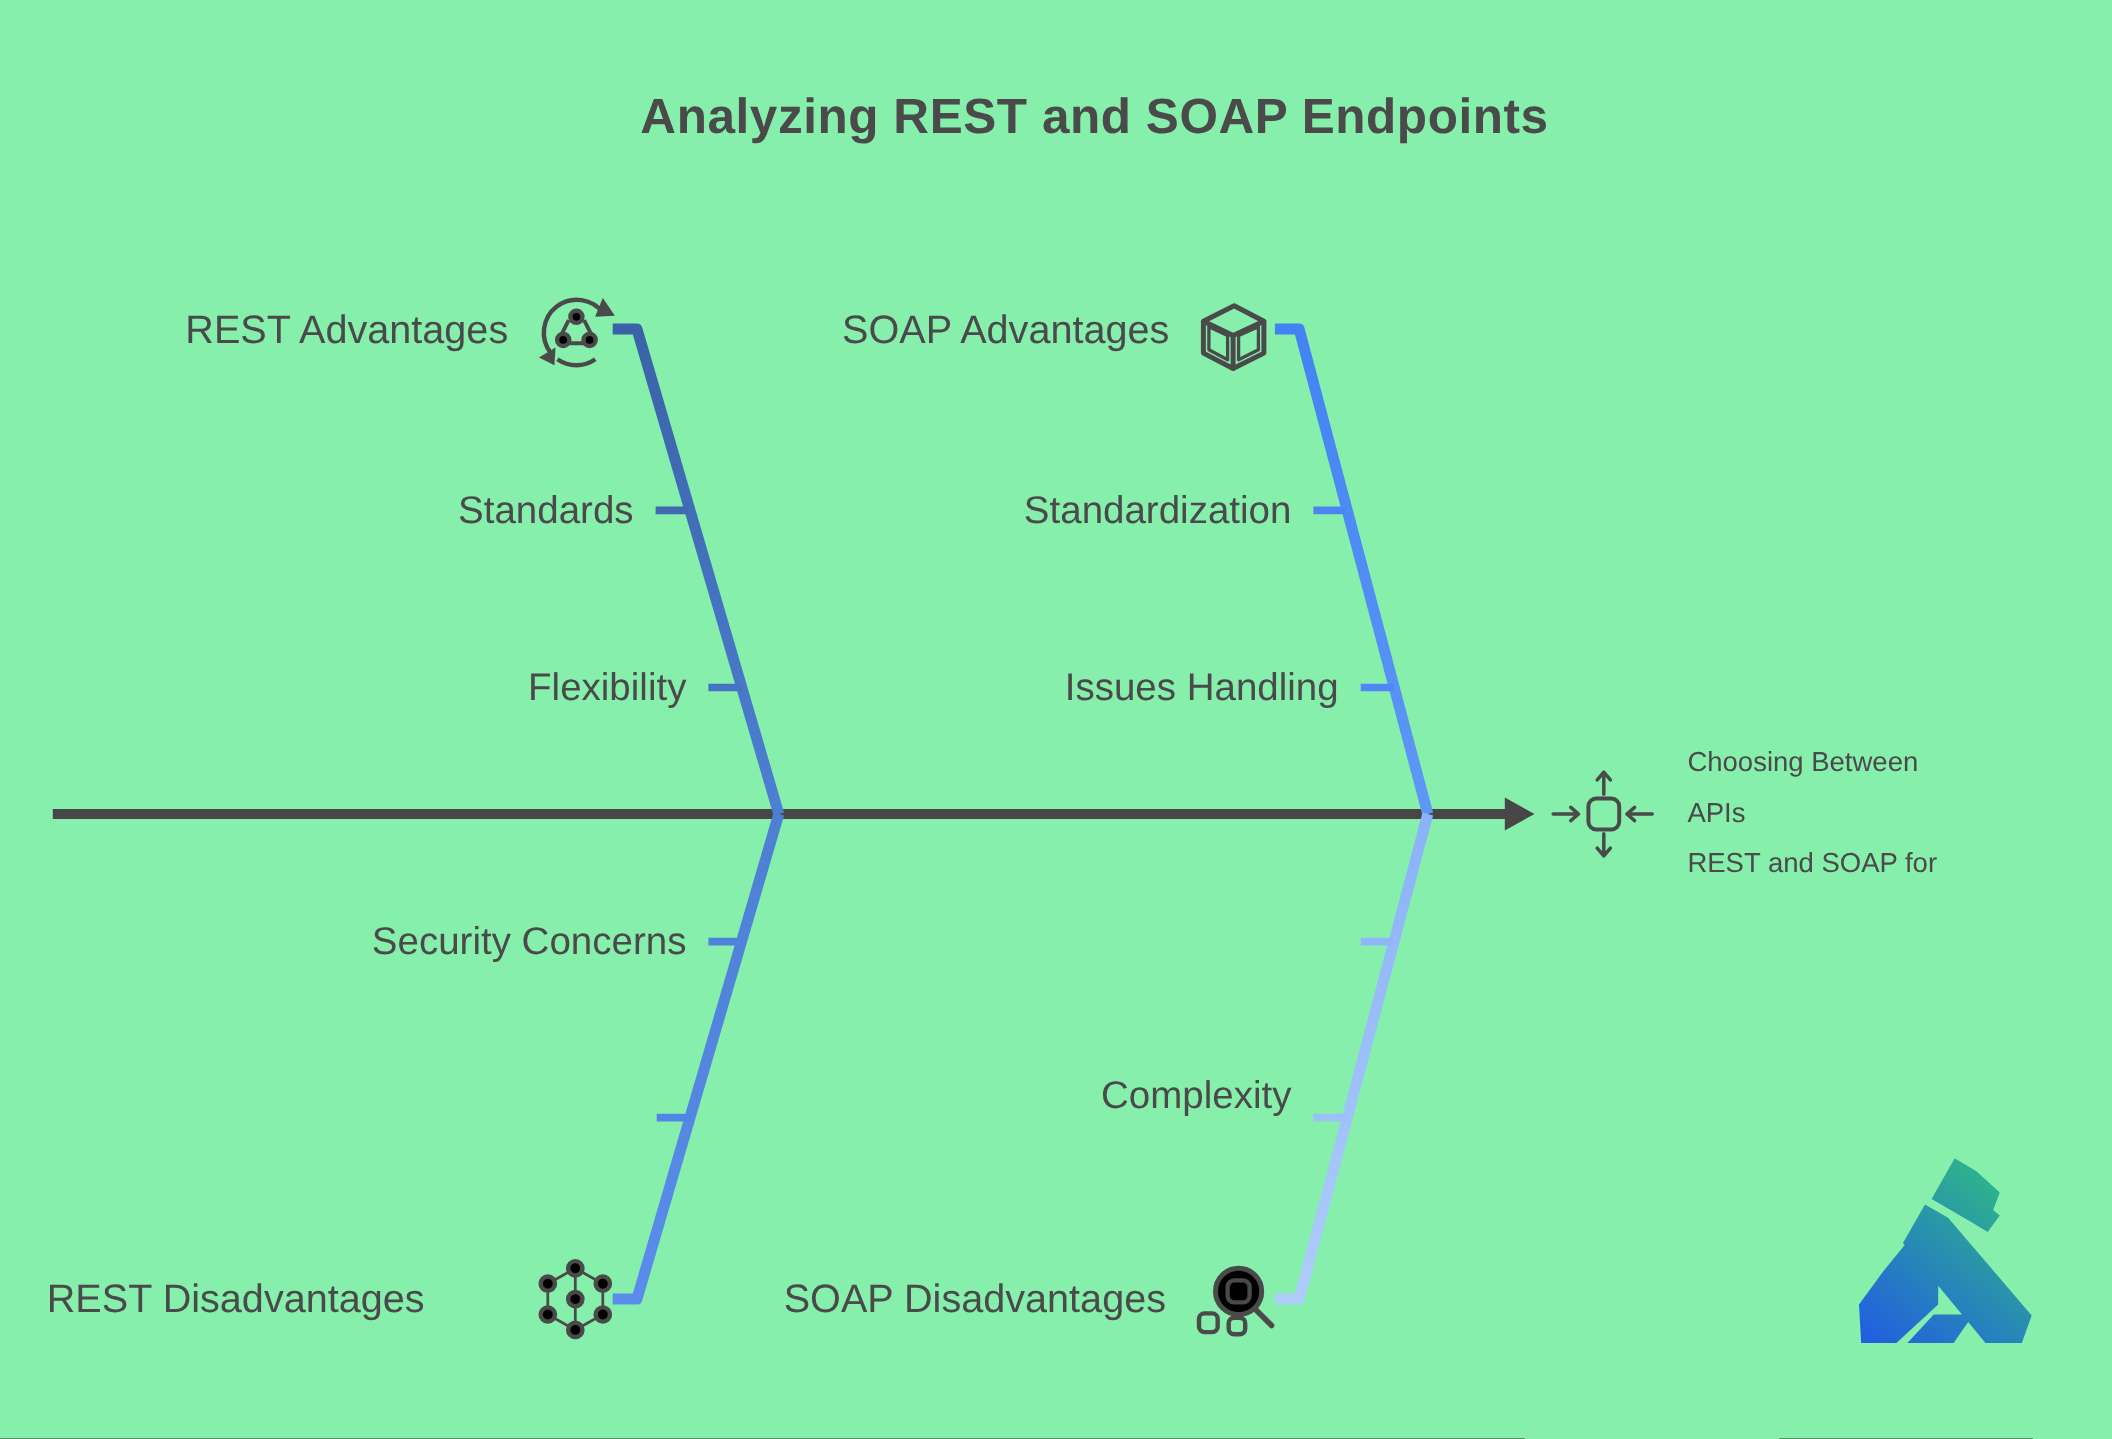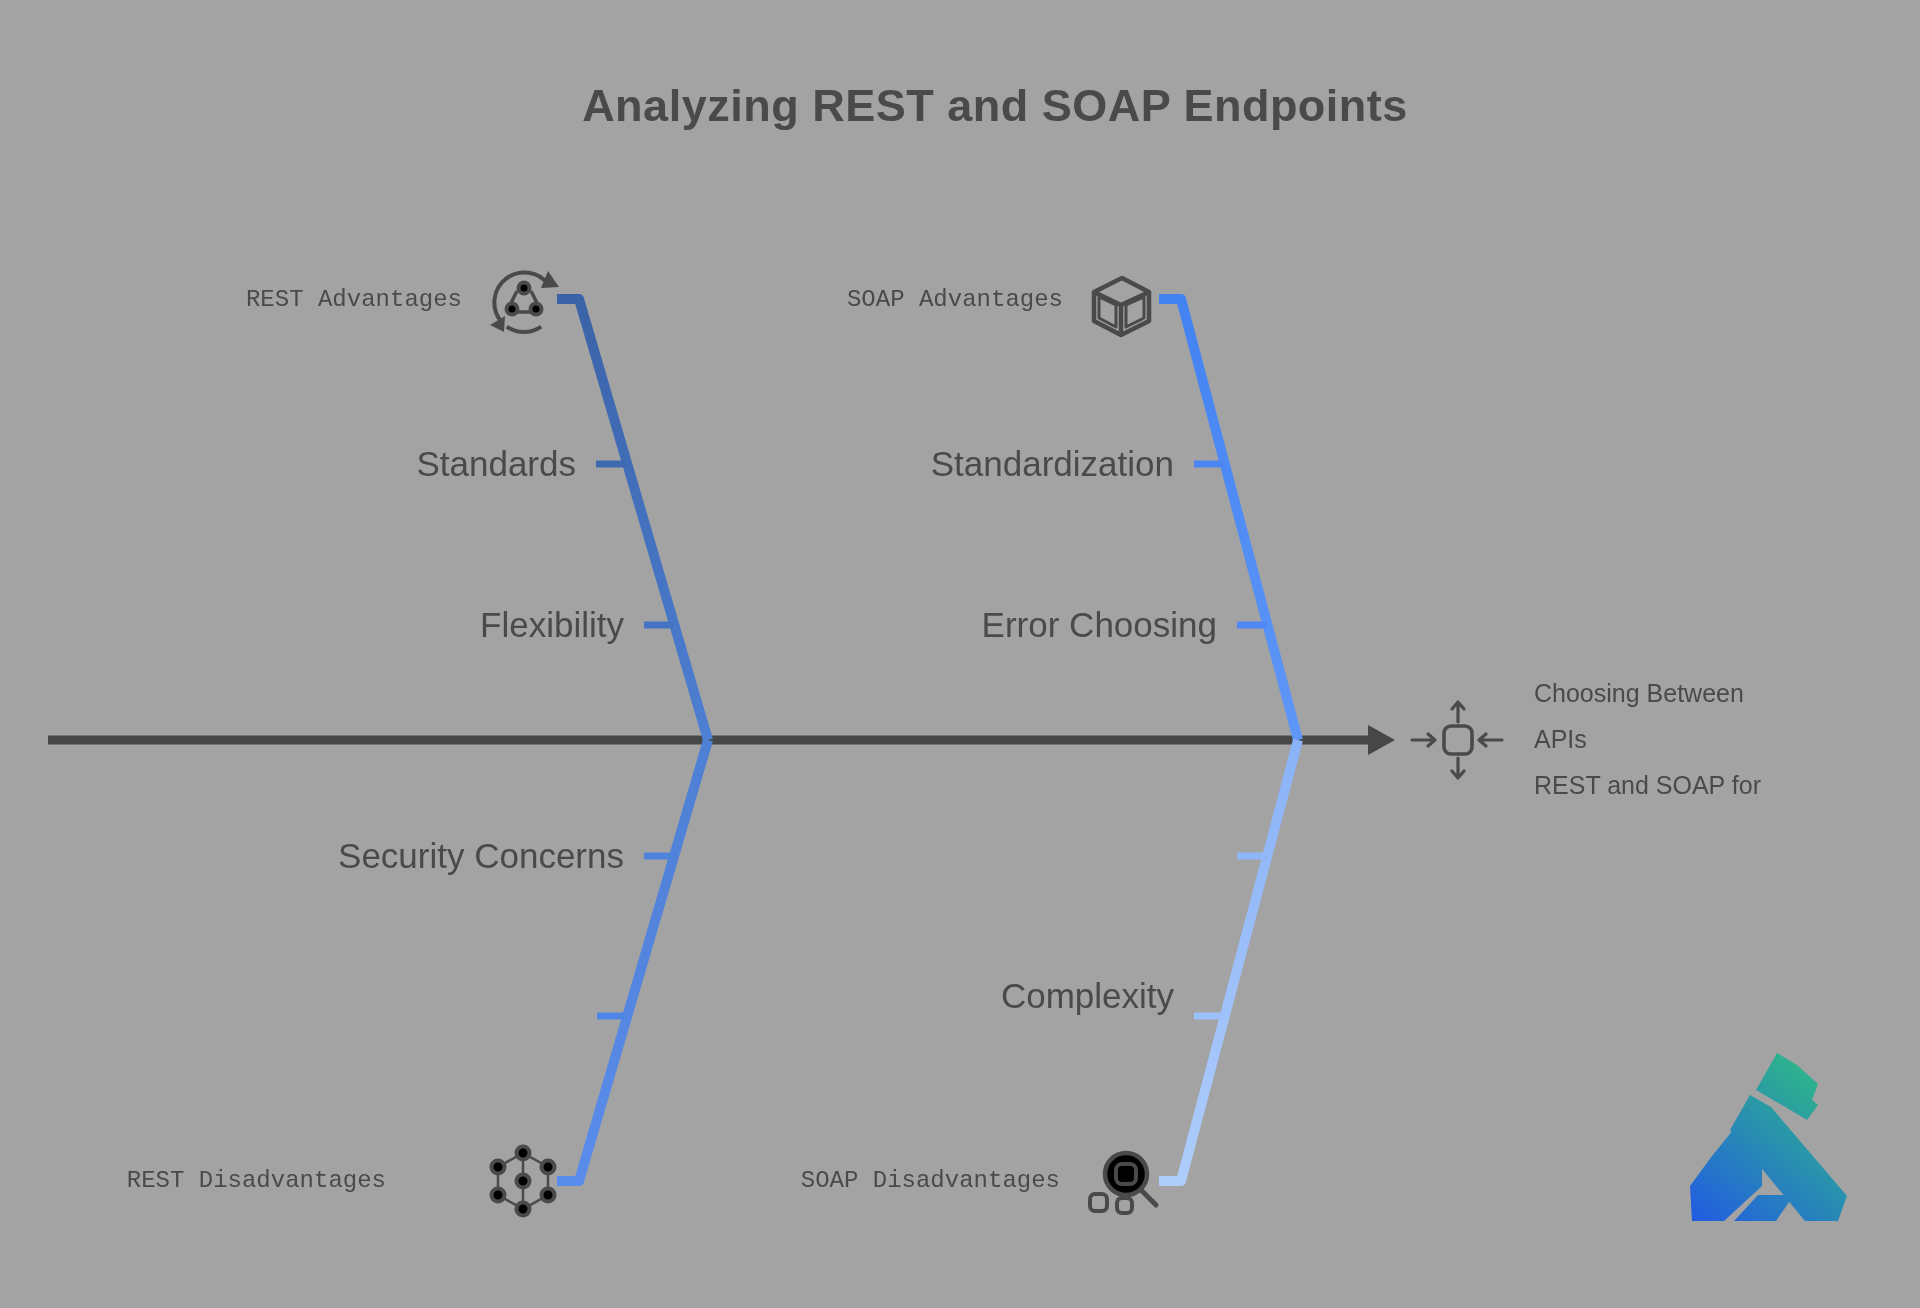--- a/index.html
+++ b/index.html
@@ -1,28 +1,28 @@
 <!DOCTYPE html>
 <html><head>
 <meta charset="utf-8">
 <style>
   html,body{margin:0;padding:0;background:#000;}
   #canvas{
-    position:relative;width:1920px;height:1308px;background:#a3a3a3;
+    position:relative;width:1920px;height:1308px;background:#86efac;
     font-family:"Liberation Sans",sans-serif;overflow:hidden;
   }
   #title{
     position:absolute;left:490px;top:80px;width:1010px;text-align:center;
     font-size:45px;font-weight:bold;color:#4a4a4a;letter-spacing:.5px;
   }
   .lbl{
     position:absolute;color:#4a4a4a;font-size:35px;line-height:44px;
     white-space:nowrap;text-align:right;
   }
-  .branch-lbl{font-size:24px;font-family:Liberation Mono, monospace;}
+  .branch-lbl{font-size:36px;}
   #lines,.icon-svg,#logo-svg{position:absolute;}
   #lines{left:0;top:0;}
   #head-label{
     position:absolute;left:1534px;top:670px;color:#4a4a4a;
     font-size:25px;line-height:46px;white-space:nowrap;
   }
 </style>
 </head>
 <body>
 
@@ -68,21 +68,21 @@
   </svg>
 
   <div class="lbl branch-lbl" style="right:1458px;top:278px">REST Advantages</div>
   <div class="lbl branch-lbl" style="right:857px;top:278px">SOAP Advantages</div>
   <div class="lbl branch-lbl" style="right:1534px;top:1159px">REST Disadvantages</div>
   <div class="lbl branch-lbl" style="right:860px;top:1159px">SOAP Disadvantages</div>
 
   <div class="lbl" style="right:1344px;top:442px">Standards</div>
   <div class="lbl" style="right:1296px;top:603px">Flexibility</div>
   <div class="lbl" style="right:746px;top:442px">Standardization</div>
-  <div class="lbl" style="right:703px;top:603px">Error Choosing</div>
+  <div class="lbl" style="right:703px;top:603px">Issues Handling</div>
   <div class="lbl" style="right:1296px;top:834px">Security Concerns</div>
   <div class="lbl" style="right:746px;top:974px">Complexity</div>
 
   <svg class="icon-svg" style="left:486px;top:262px" width="80" height="80" viewBox="0 0 80 80">
     <g stroke="#4a4a4a" fill="none" stroke-width="4">
       <path d="M 15,59.3 A 30,30 0 1 1 62.6,22.8"></path>
       <path d="M 55.2,64.6 A 30,30 0 0 1 20.8,64.6"></path>
       <path d="M 31,29 L 23,45 M 45,29 L 53,45 M 30,50 L 46,50" stroke-width="3.5"></path>
     </g>
     <polygon points="62,9 73,25 55,26" fill="#4a4a4a"></polygon>

